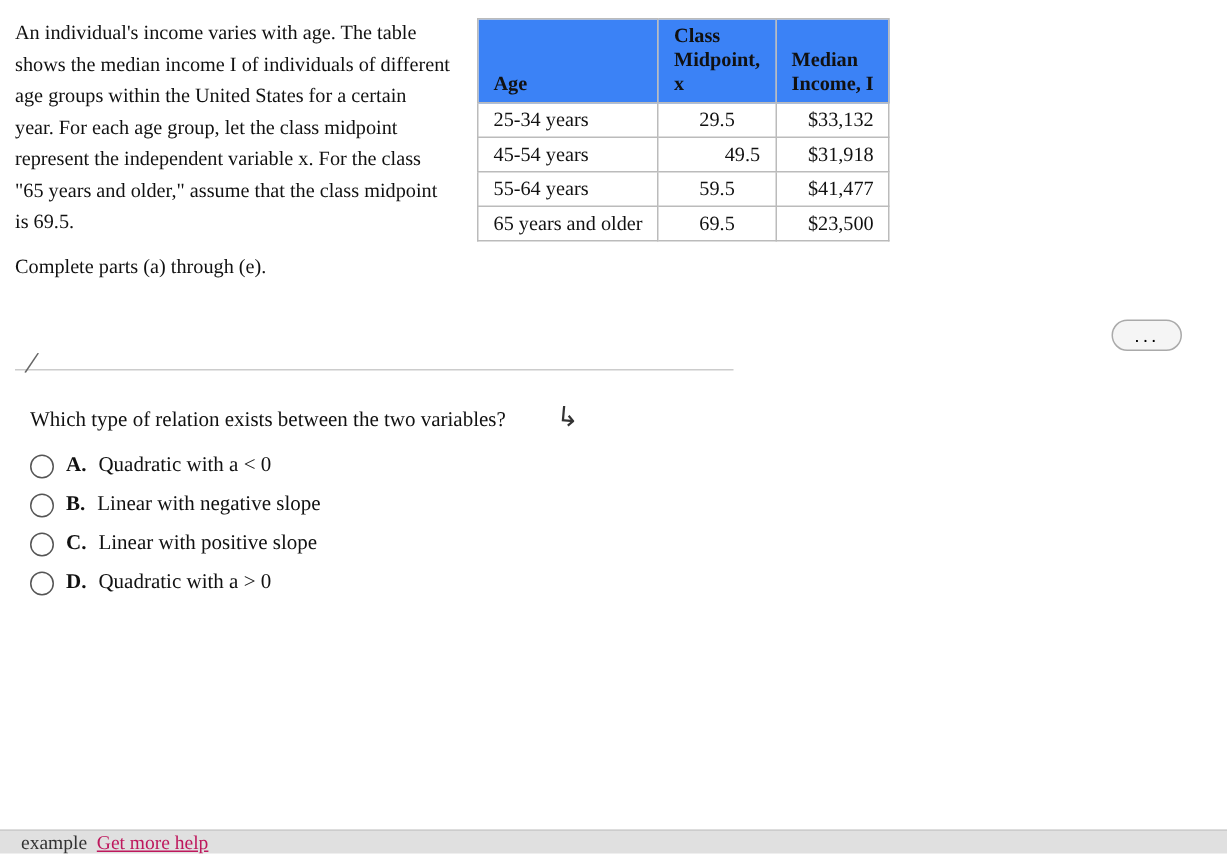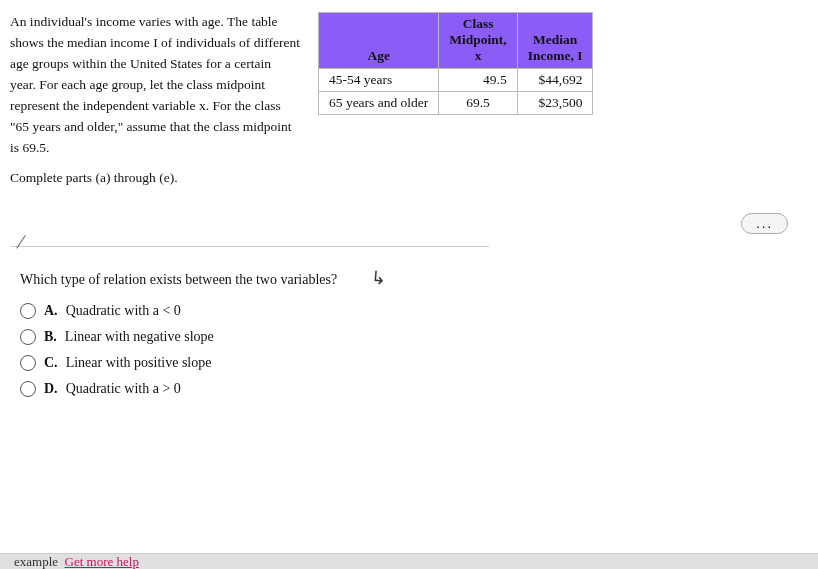--- a/index.html
+++ b/index.html
@@ -45,22 +45,21 @@
       border: 1px solid #999;
     }
     .data-table th, .data-table td {
       border: 1px solid #bbb;
       padding: 3px 10px;
       text-align: left;
       white-space: nowrap;
     }
     .data-table th {
       font-weight: bold;
-      background: #8b5cf6;
-      text-align: center;
+      background: #3b82f6;
       vertical-align: bottom;
       padding-bottom: 4px;
     }
     .data-table td {
       text-align: right;
     }
     .data-table td:first-child {
       text-align: left;
     }
     .ellipsis-btn {
@@ -166,23 +165,33 @@
               <span style="display:block;">x</span>
             </th>
             <th>
               <span style="display:block;">Median</span>
               <span style="display:block;">Income, I</span>
             </th>
           </tr>
         </thead>
         <tbody id="table-body">
             <tr>
+    <td>25-34 years</td>
+    <td style="text-align:center;">29.5</td>
+    <td>$33,132</td>
+  </tr>
+            <tr>
     <td>45-54 years</td>
     <td style="text-align:right;">49.5</td>
-    <td>$44,692</td>
+    <td>$31,918</td>
+  </tr>
+            <tr>
+    <td>55-64 years</td>
+    <td style="text-align:center;">59.5</td>
+    <td>$41,477</td>
   </tr>
             <tr>
     <td>65 years and older</td>
     <td style="text-align:center;">69.5</td>
     <td>$23,500</td>
   </tr>
           </tbody>
       </table>
     </div>
   </div>

